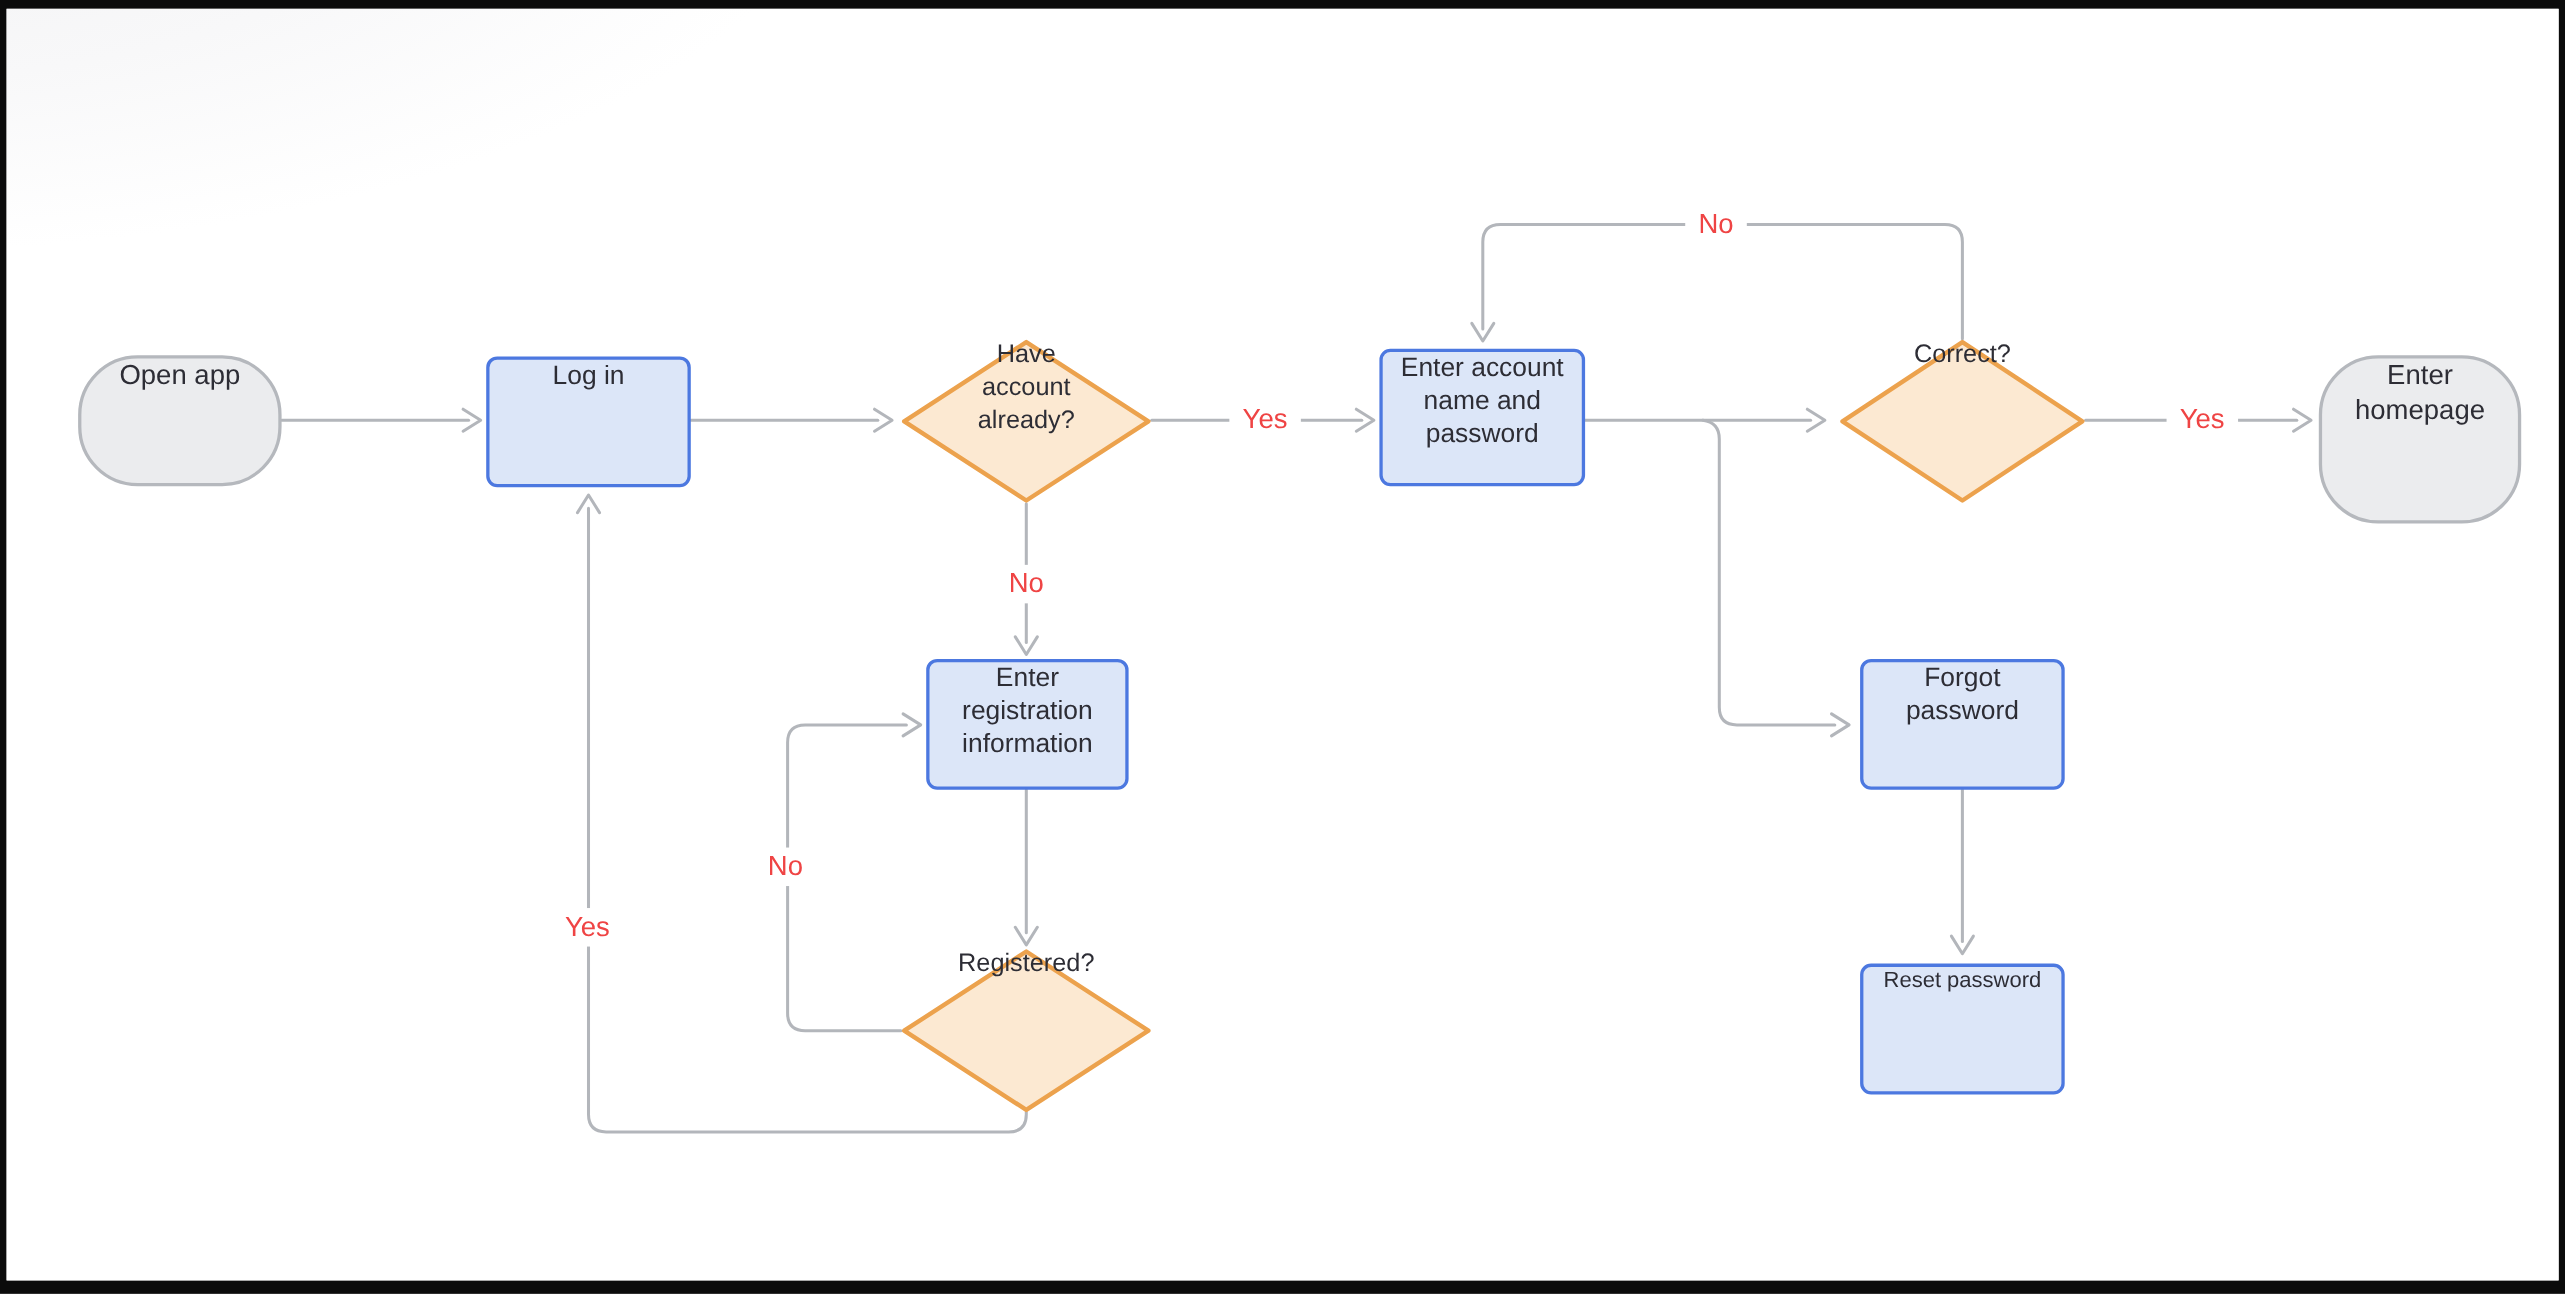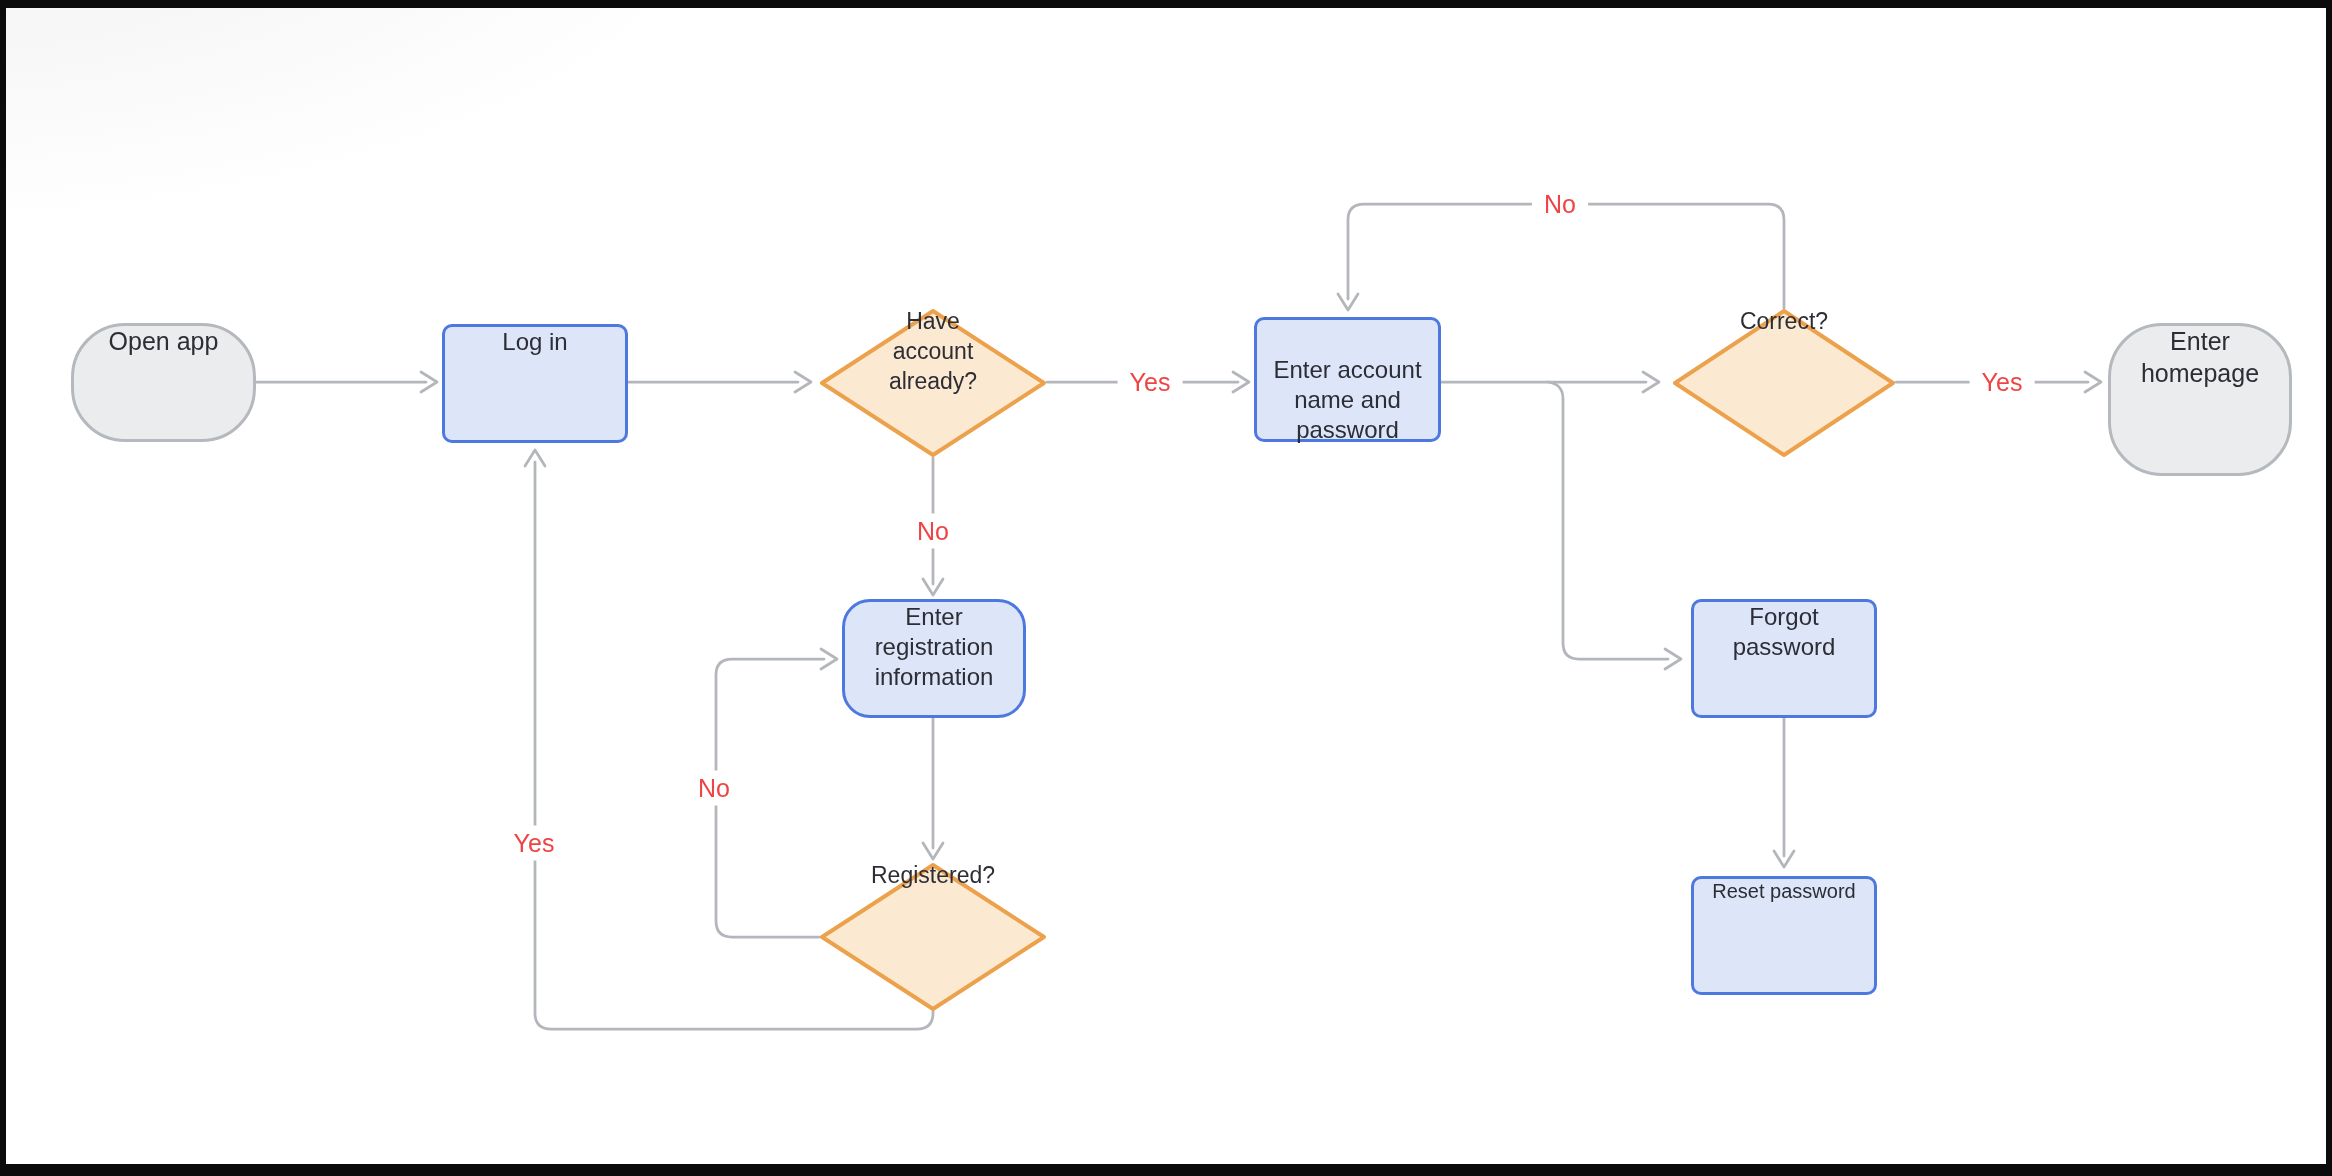--- a/index.html
+++ b/index.html
@@ -100,35 +100,35 @@
     </div>
 
     <div class="node decision" style="left:818px;top:307px;width:230px;height:152px;">
       <svg width="230" height="152" viewBox="0 0 230 152">
         <polygon points="115,4 226,76 115,148 4,76" fill="#fce9d2" stroke="#eca24d" stroke-width="4" stroke-linejoin="round"></polygon>
       </svg>
       <span class="dlabel" style="width:112px;">Have account already?</span>
     </div>
 
     <div class="node process" style="left:1254px;top:317px;width:187px;height:125px;">
-      <span class="inner" style="width:158px;margin-top:35px;">Enter account name and password</span>
+      <span class="inner" style="width:158px;">Enter account name and password</span>
     </div>
 
     <div class="node decision" style="left:1671px;top:307px;width:226px;height:152px;">
       <svg width="226" height="152" viewBox="0 0 226 152">
         <polygon points="113,4 222,76 113,148 4,76" fill="#fce9d2" stroke="#eca24d" stroke-width="4" stroke-linejoin="round"></polygon>
       </svg>
       <span class="dlabel">Correct?</span>
     </div>
 
     <div class="node terminator" style="left:2108px;top:323px;width:184px;height:153px;">
       <span class="inner" style="width:122px;">Enter homepage</span>
     </div>
 
-    <div class="node process" style="left:842px;top:599px;width:184px;height:119px;font-size:24px;border-radius:28px;">
+    <div class="node process" style="left:842px;top:599px;width:184px;height:119px;font-size:24px;">
       <span class="inner" style="width:140px;">Enter registration information</span>
     </div>
 
     <div class="node decision" style="left:818px;top:861px;width:230px;height:152px;">
       <svg width="230" height="152" viewBox="0 0 230 152">
         <polygon points="115,4 226,76 115,148 4,76" fill="#fce9d2" stroke="#eca24d" stroke-width="4" stroke-linejoin="round"></polygon>
       </svg>
       <span class="dlabel">Registered?</span>
     </div>
 

